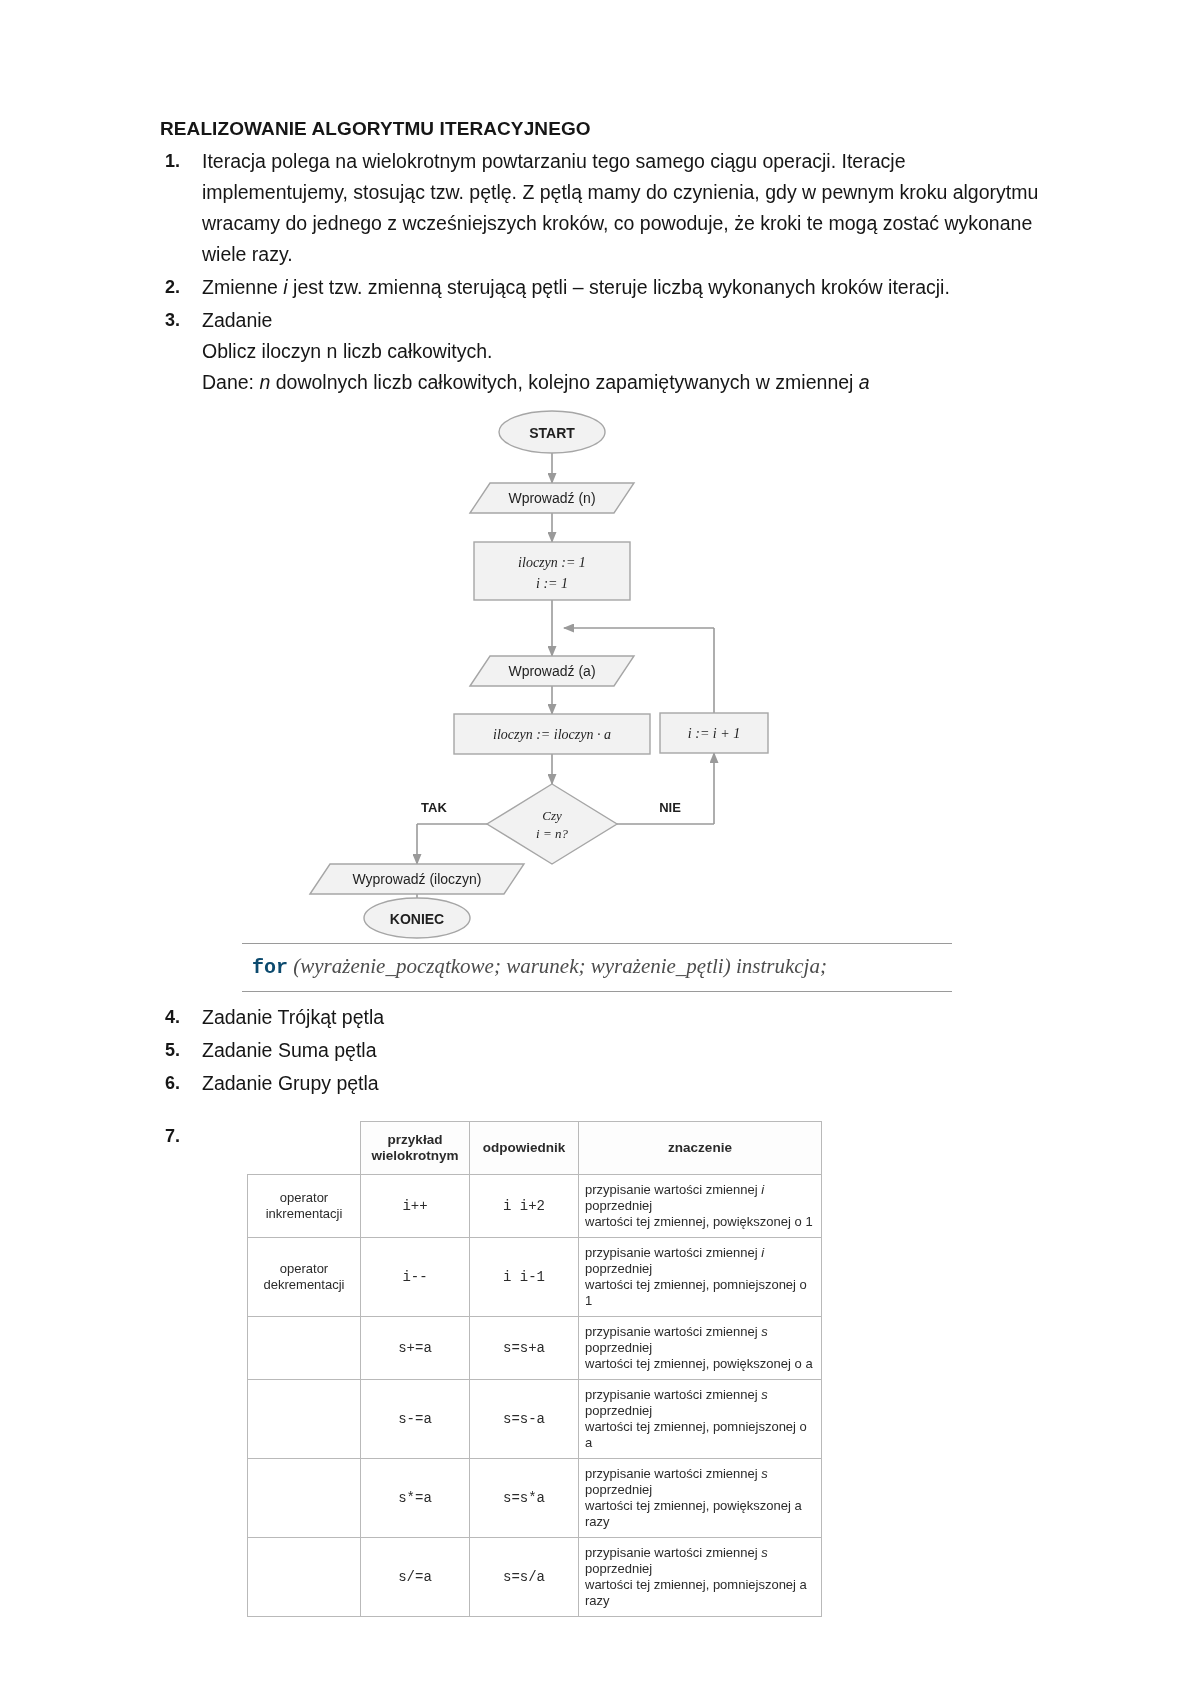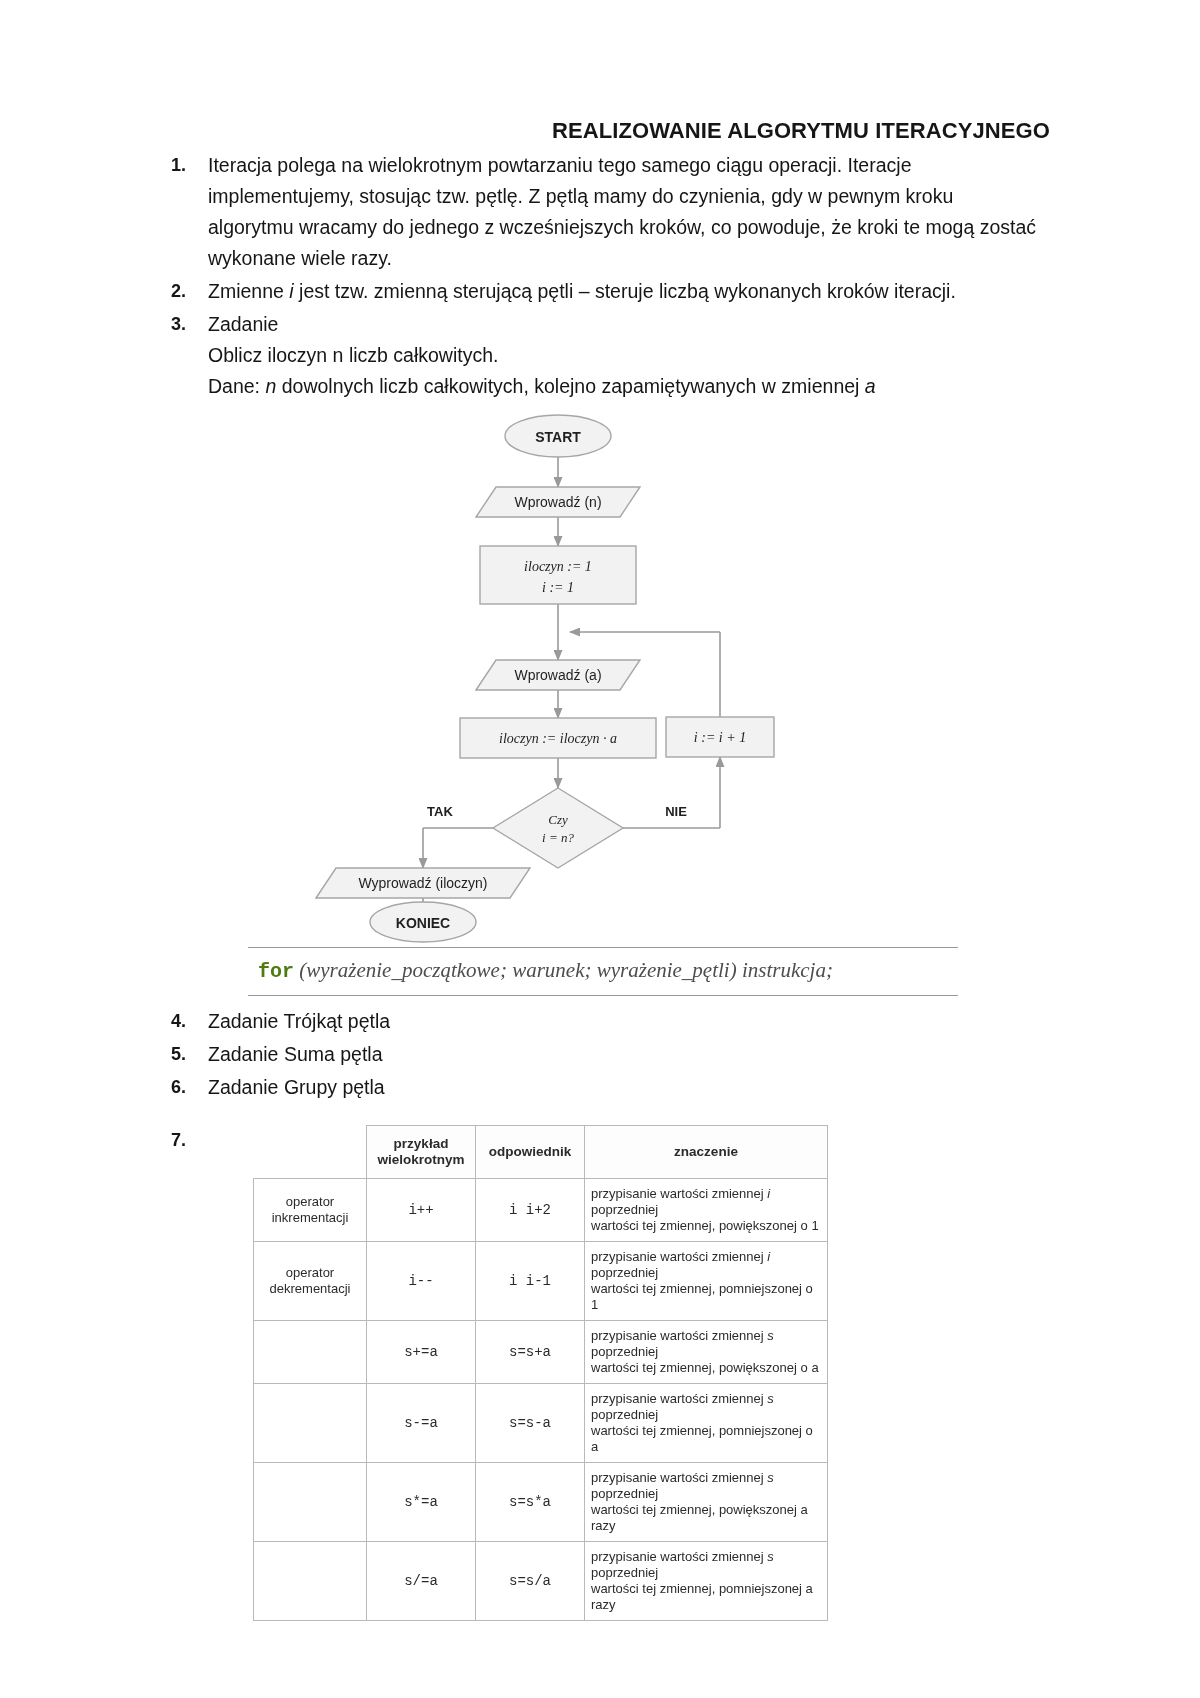--- a/index.html
+++ b/index.html
@@ -22,29 +22,29 @@
   }
   .content {
     position: absolute;
     left: 160px;
     top: 118px;
     width: 890px;
   }
 
   
   .doc-title {
-    text-align: right;
+    text-align: left;
     font-weight: bold;
-    font-size: 22px;
+    font-size: 19px;
     letter-spacing: .1px;
     margin: 0 0 6px 0;
   }
   ol.main-list {
     list-style: none;
-    margin: 6px;
+    margin: 0;
     padding: 0;
     counter-reset: mainitem;
   }
   ol.main-list > li {
     position: relative;
     counter-increment: mainitem;
     padding-left: 42px;
     margin-bottom: 2px;
     font-size: 19.5px;
     line-height: 31px;
@@ -80,21 +80,21 @@
     padding: 7px 0 8px 10px;
     font-family: "Liberation Serif", serif;
     font-size: 21px;
     color: #4d4d4d;
     white-space: nowrap;
   }
   .for-band .kw {
     font-family: "Liberation Mono", monospace;
     font-weight: bold;
     font-size: 20px;
-    color: #4d7c0f;
+    color: #0c4a6e;
   }
   .for-band .arg { font-style: italic; }
 
   
   .table-wrap {
     margin: 22px 0 0 45px;
     width: 575px;
   }
   table.ops {
     border-collapse: collapse;

